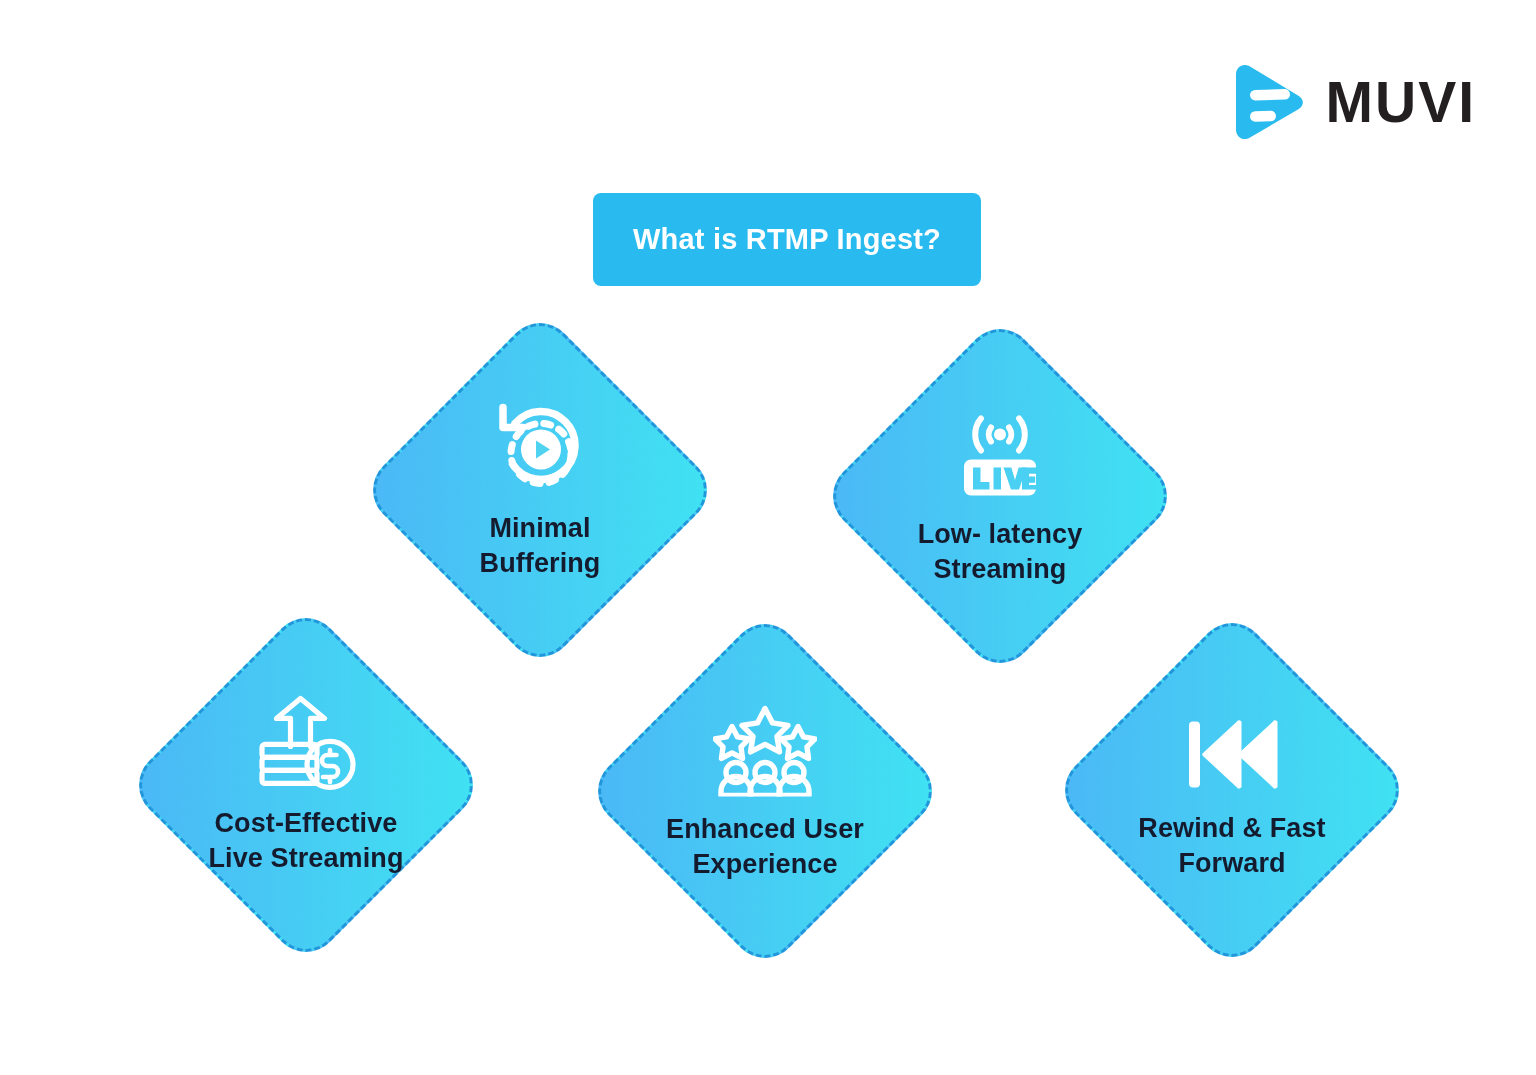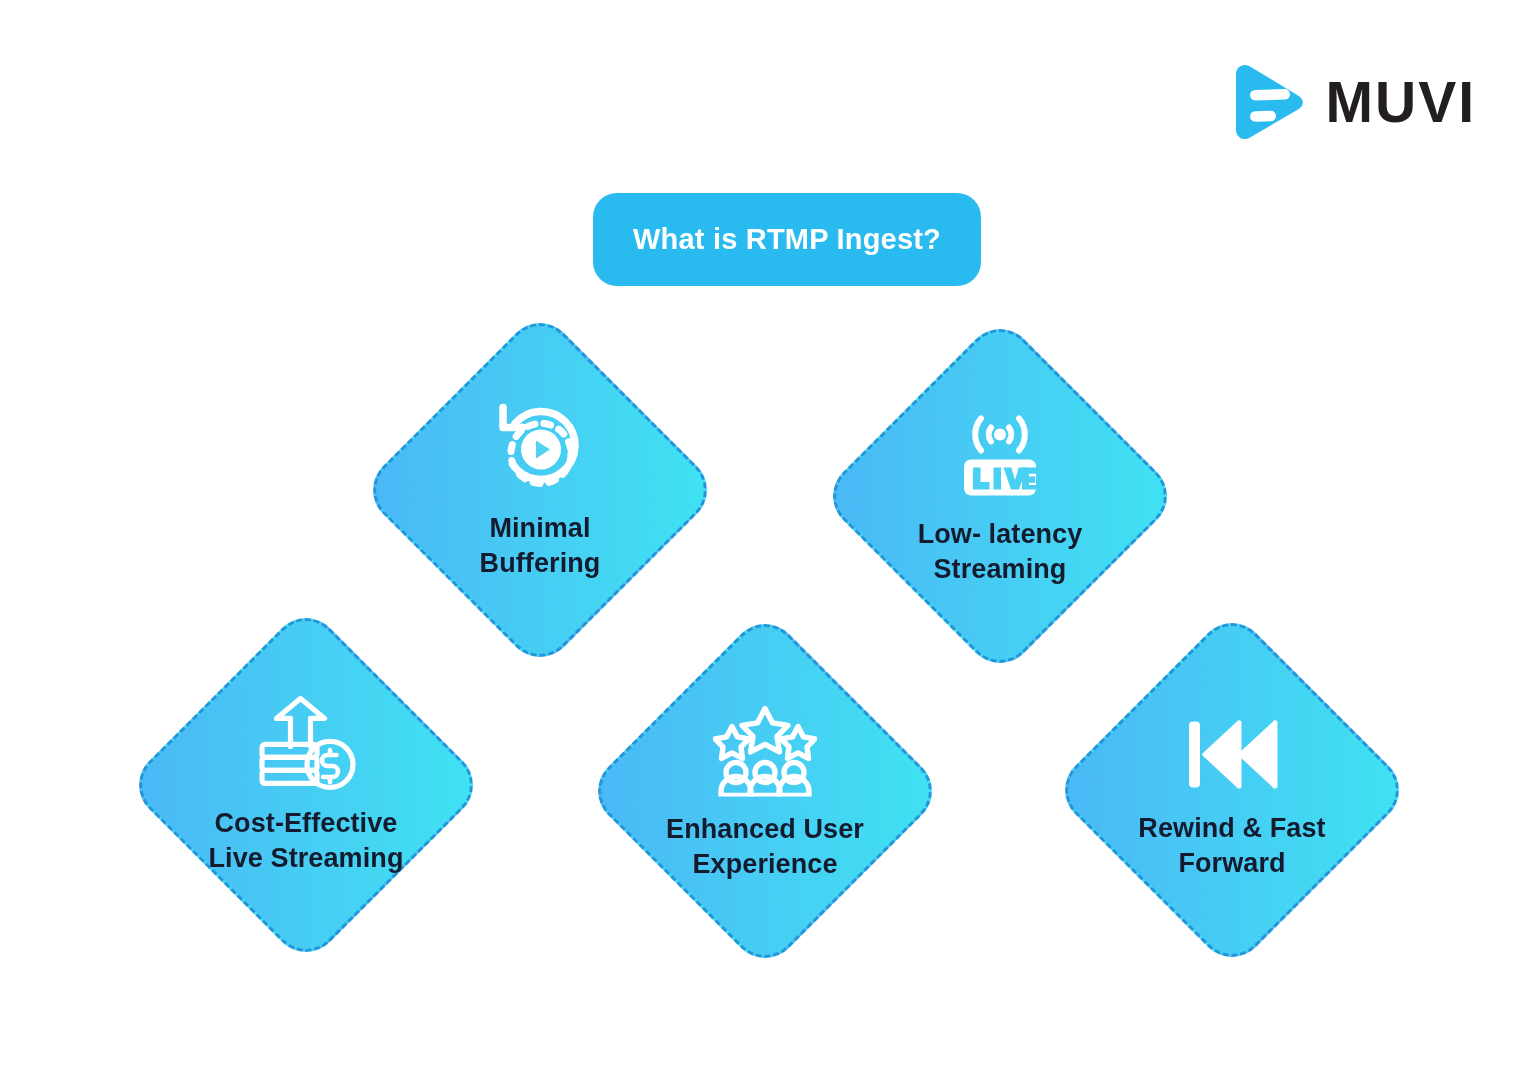--- a/index.html
+++ b/index.html
@@ -39,21 +39,21 @@
   }
 
   
   .title-badge {
     position: absolute;
     left: 593px;
     top: 193px;
     width: 388px;
     height: 93px;
     background: #29bbef;
-    border-radius: 24px;
+    border-radius: 8px;
     display: flex;
     align-items: center;
     justify-content: center;
   }
   .title-badge-text {
     color: #ffffff;
     font-size: 29px;
     font-weight: bold;
     letter-spacing: 0.2px;
     white-space: nowrap;

